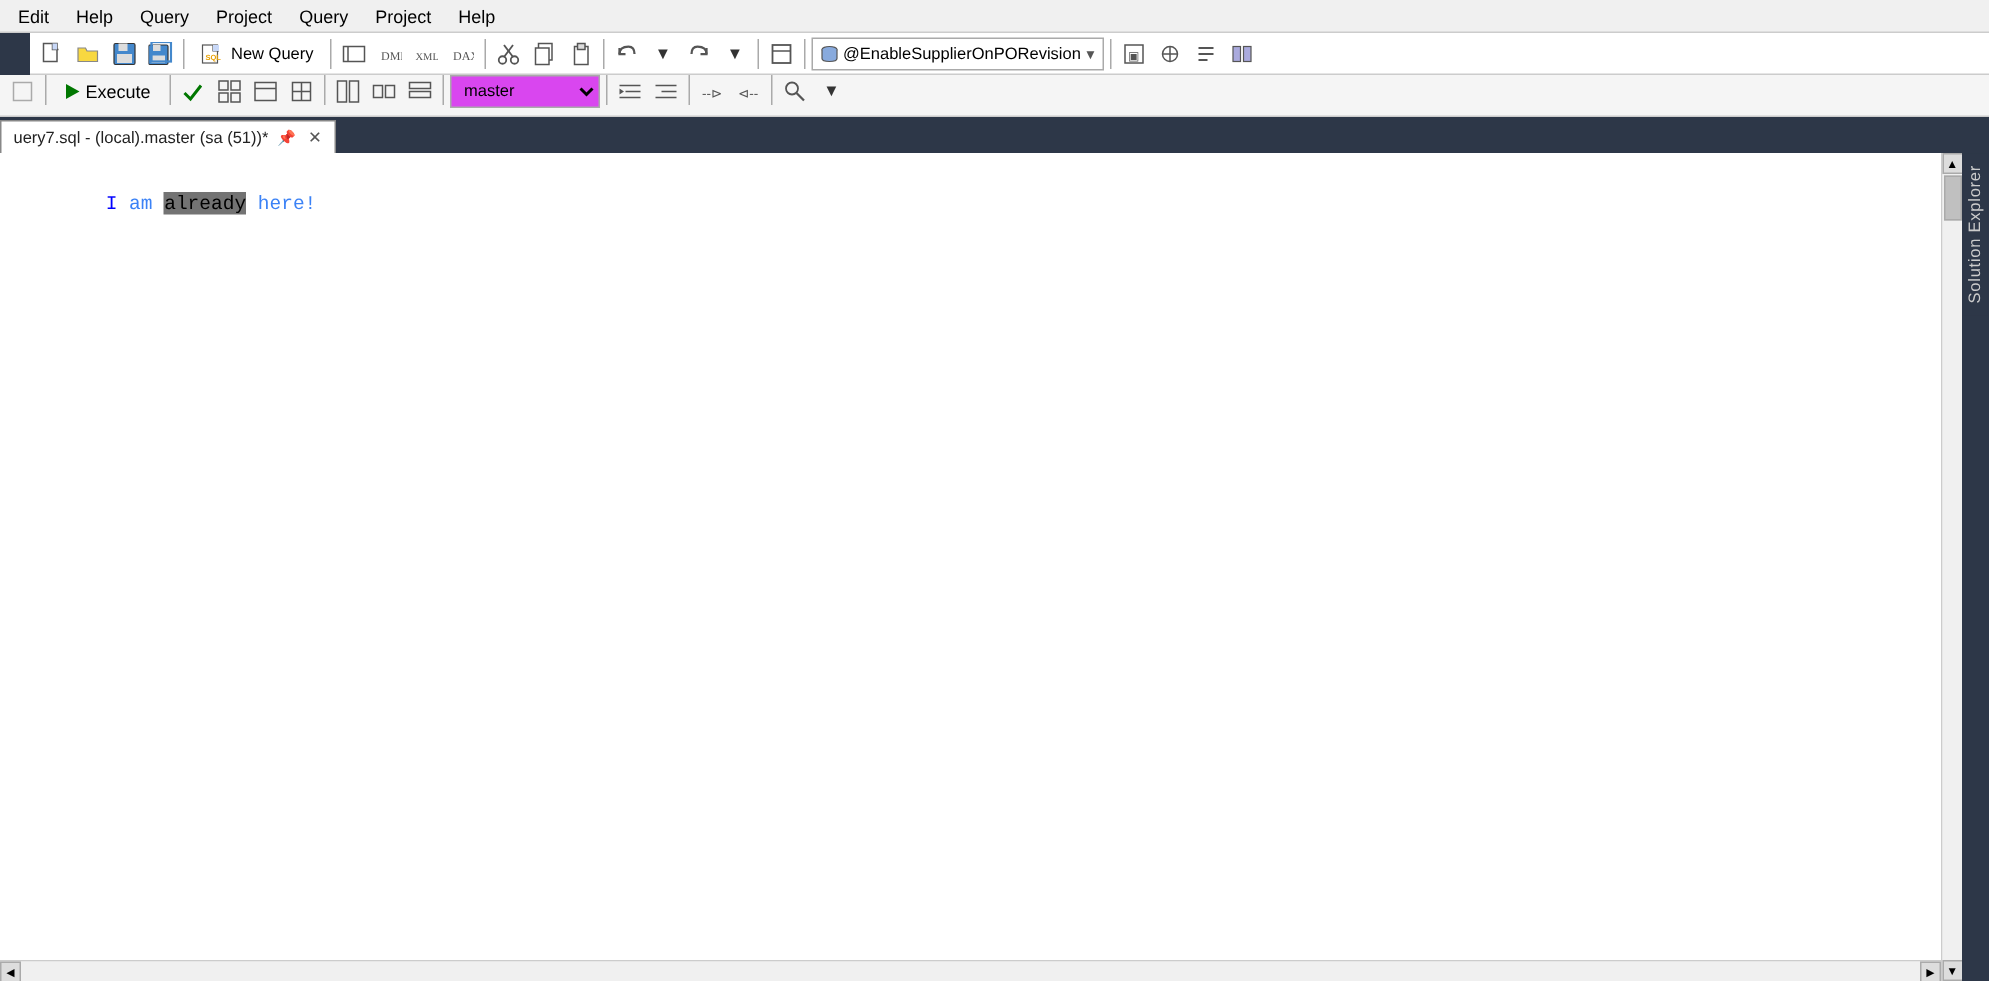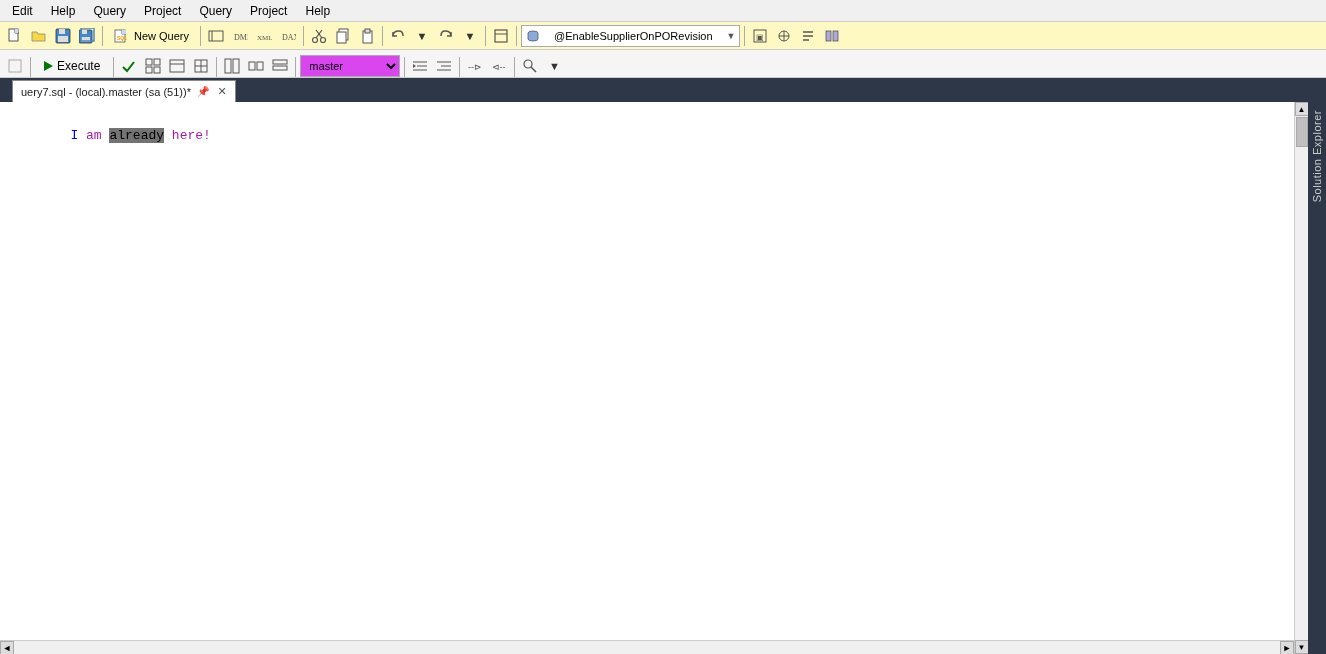--- a/index.html
+++ b/index.html
@@ -28,28 +28,29 @@
     .menu-item {
       padding: 2px 8px;
       font-size: 12px;
       color: #000;
       cursor: pointer;
       white-space: nowrap;
     }
 
     
     .toolbar {
-      background: #fef9c3;
+      background: #ffffff;
       display: flex;
       align-items: center;
       height: 28px;
       padding: 0 4px;
       gap: 2px;
       border-bottom: 1px solid #ccc;
       flex-shrink: 0;
+      margin-left: 20px;
     }
     .toolbar-separator {
       width: 1px;
       height: 20px;
       background: #aaa;
       margin: 0 2px;
     }
     .tb-btn {
       display: flex;
       align-items: center;
@@ -78,36 +79,36 @@
     }
 
     
     .conn-dropdown {
       display: flex;
       align-items: center;
       background: #fff;
       border: 1px solid #aaa;
       height: 22px;
       padding: 0 4px;
-      gap: 14px;
+      gap: 2px;
       font-size: 11px;
       min-width: 200px;
       cursor: pointer;
     }
     .conn-dropdown-arrow {
       margin-left: auto;
       font-size: 9px;
       color: #555;
     }
 
     
     .toolbar2 {
       background: #f5f5f5;
       display: flex;
-      align-items: flex-end;
+      align-items: flex-start;
       height: 28px;
       padding: 0 4px;
       gap: 2px;
       border-bottom: 1px solid #ccc;
       flex-shrink: 0;
     }
     .db-select {
       height: 22px;
       font-size: 11px;
       border: 1px solid #aaa;
@@ -135,21 +136,21 @@
       border-bottom: 5px solid transparent;
       border-left: 9px solid #007700;
     }
 
     
     .tab-bar {
       background: #2d3748;
       display: flex;
       align-items: flex-end;
       height: 24px;
-      padding: 0 0 0 12px;
+      padding: 0 0 0 0;
       flex-shrink: 0;
     }
     .tab {
       background: #e8e8e8;
       border: 1px solid #888;
       border-bottom: none;
       padding: 3px 8px;
       font-size: 11px;
       color: #222;
       display: flex;
@@ -195,21 +196,21 @@
       font-size: 13px;
       color: #000;
       background: #fff;
       overflow: auto;
     }
     .code-line {
       white-space: pre;
       line-height: 1.5;
     }
     .code-keyword { color: #00f; }
-    .code-normal { color: #a21caf; }
+    .code-normal { color: #3b82f6; }
     .code-highlight { background: #737373; }
 
     
     .h-scrollbar {
       height: 14px;
       background: #f0f0f0;
       border-top: 1px solid #ccc;
       display: flex;
       align-items: center;
     }

